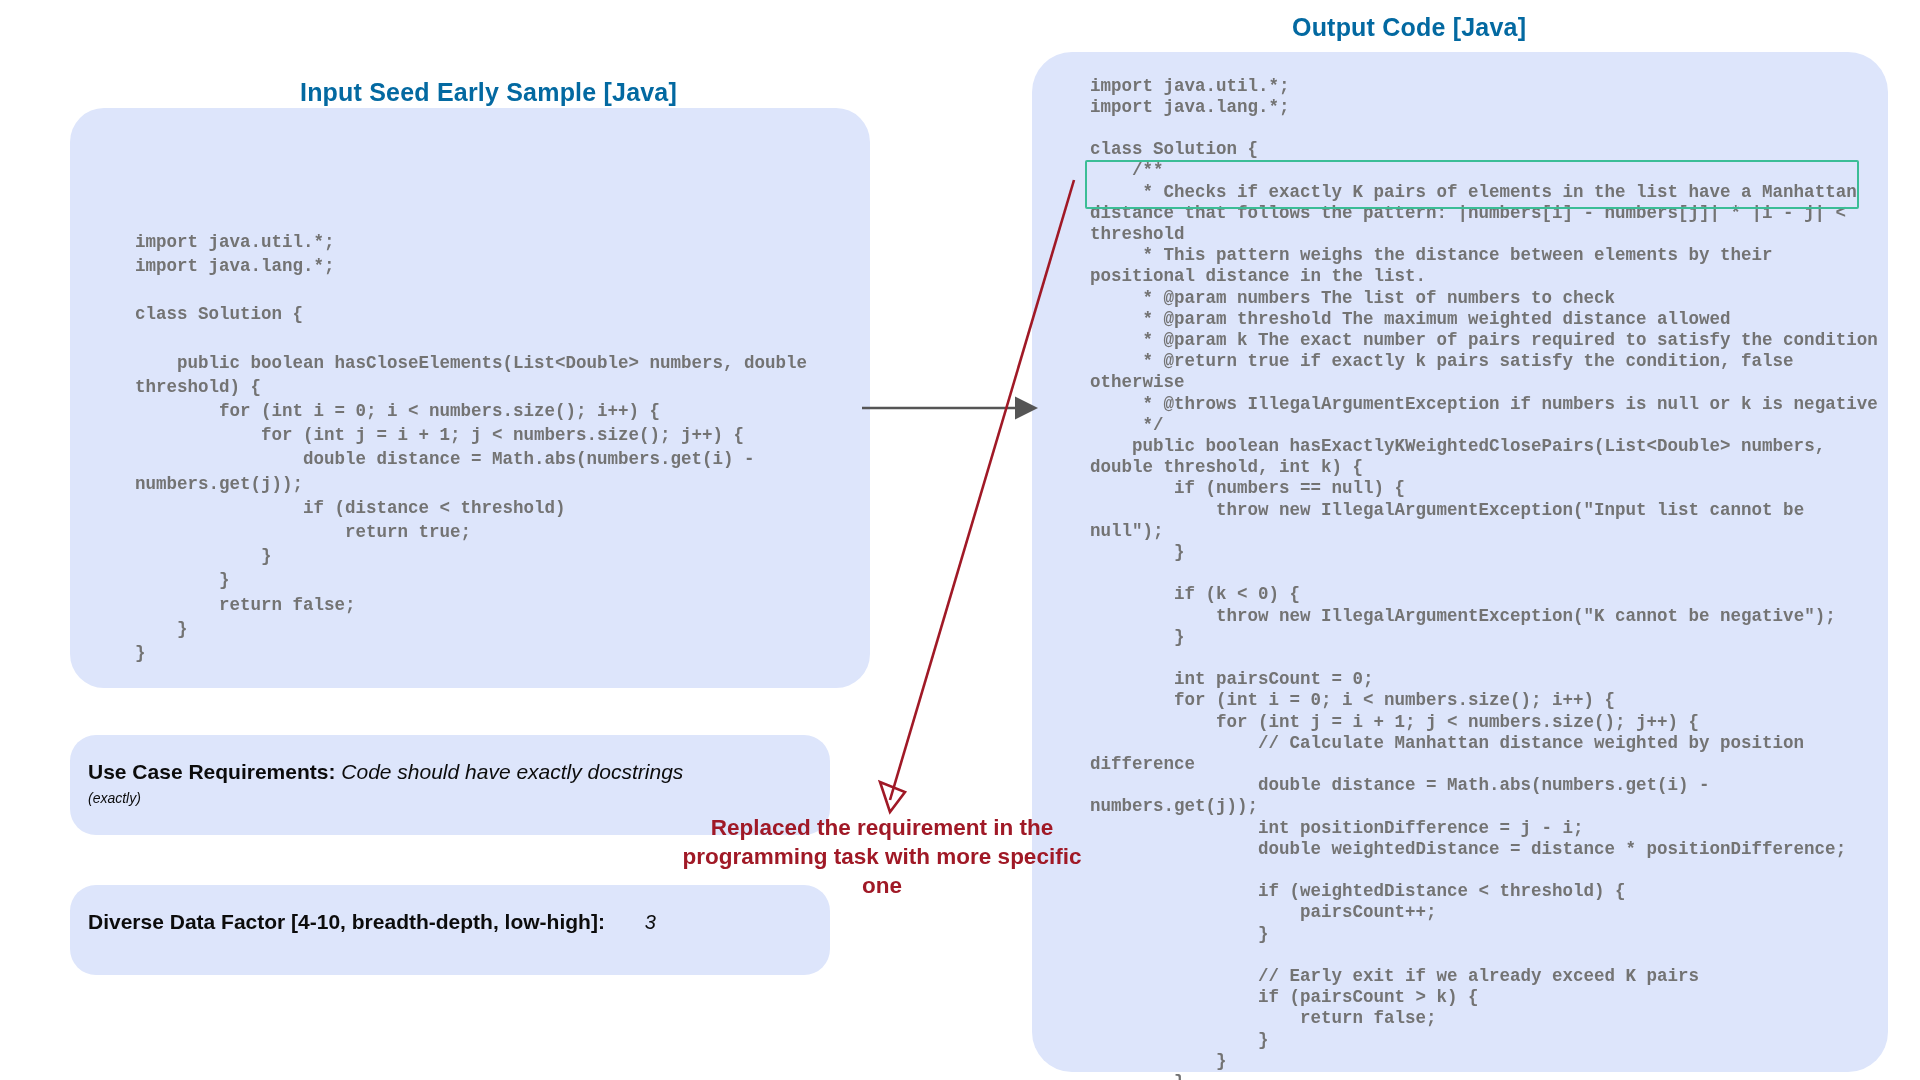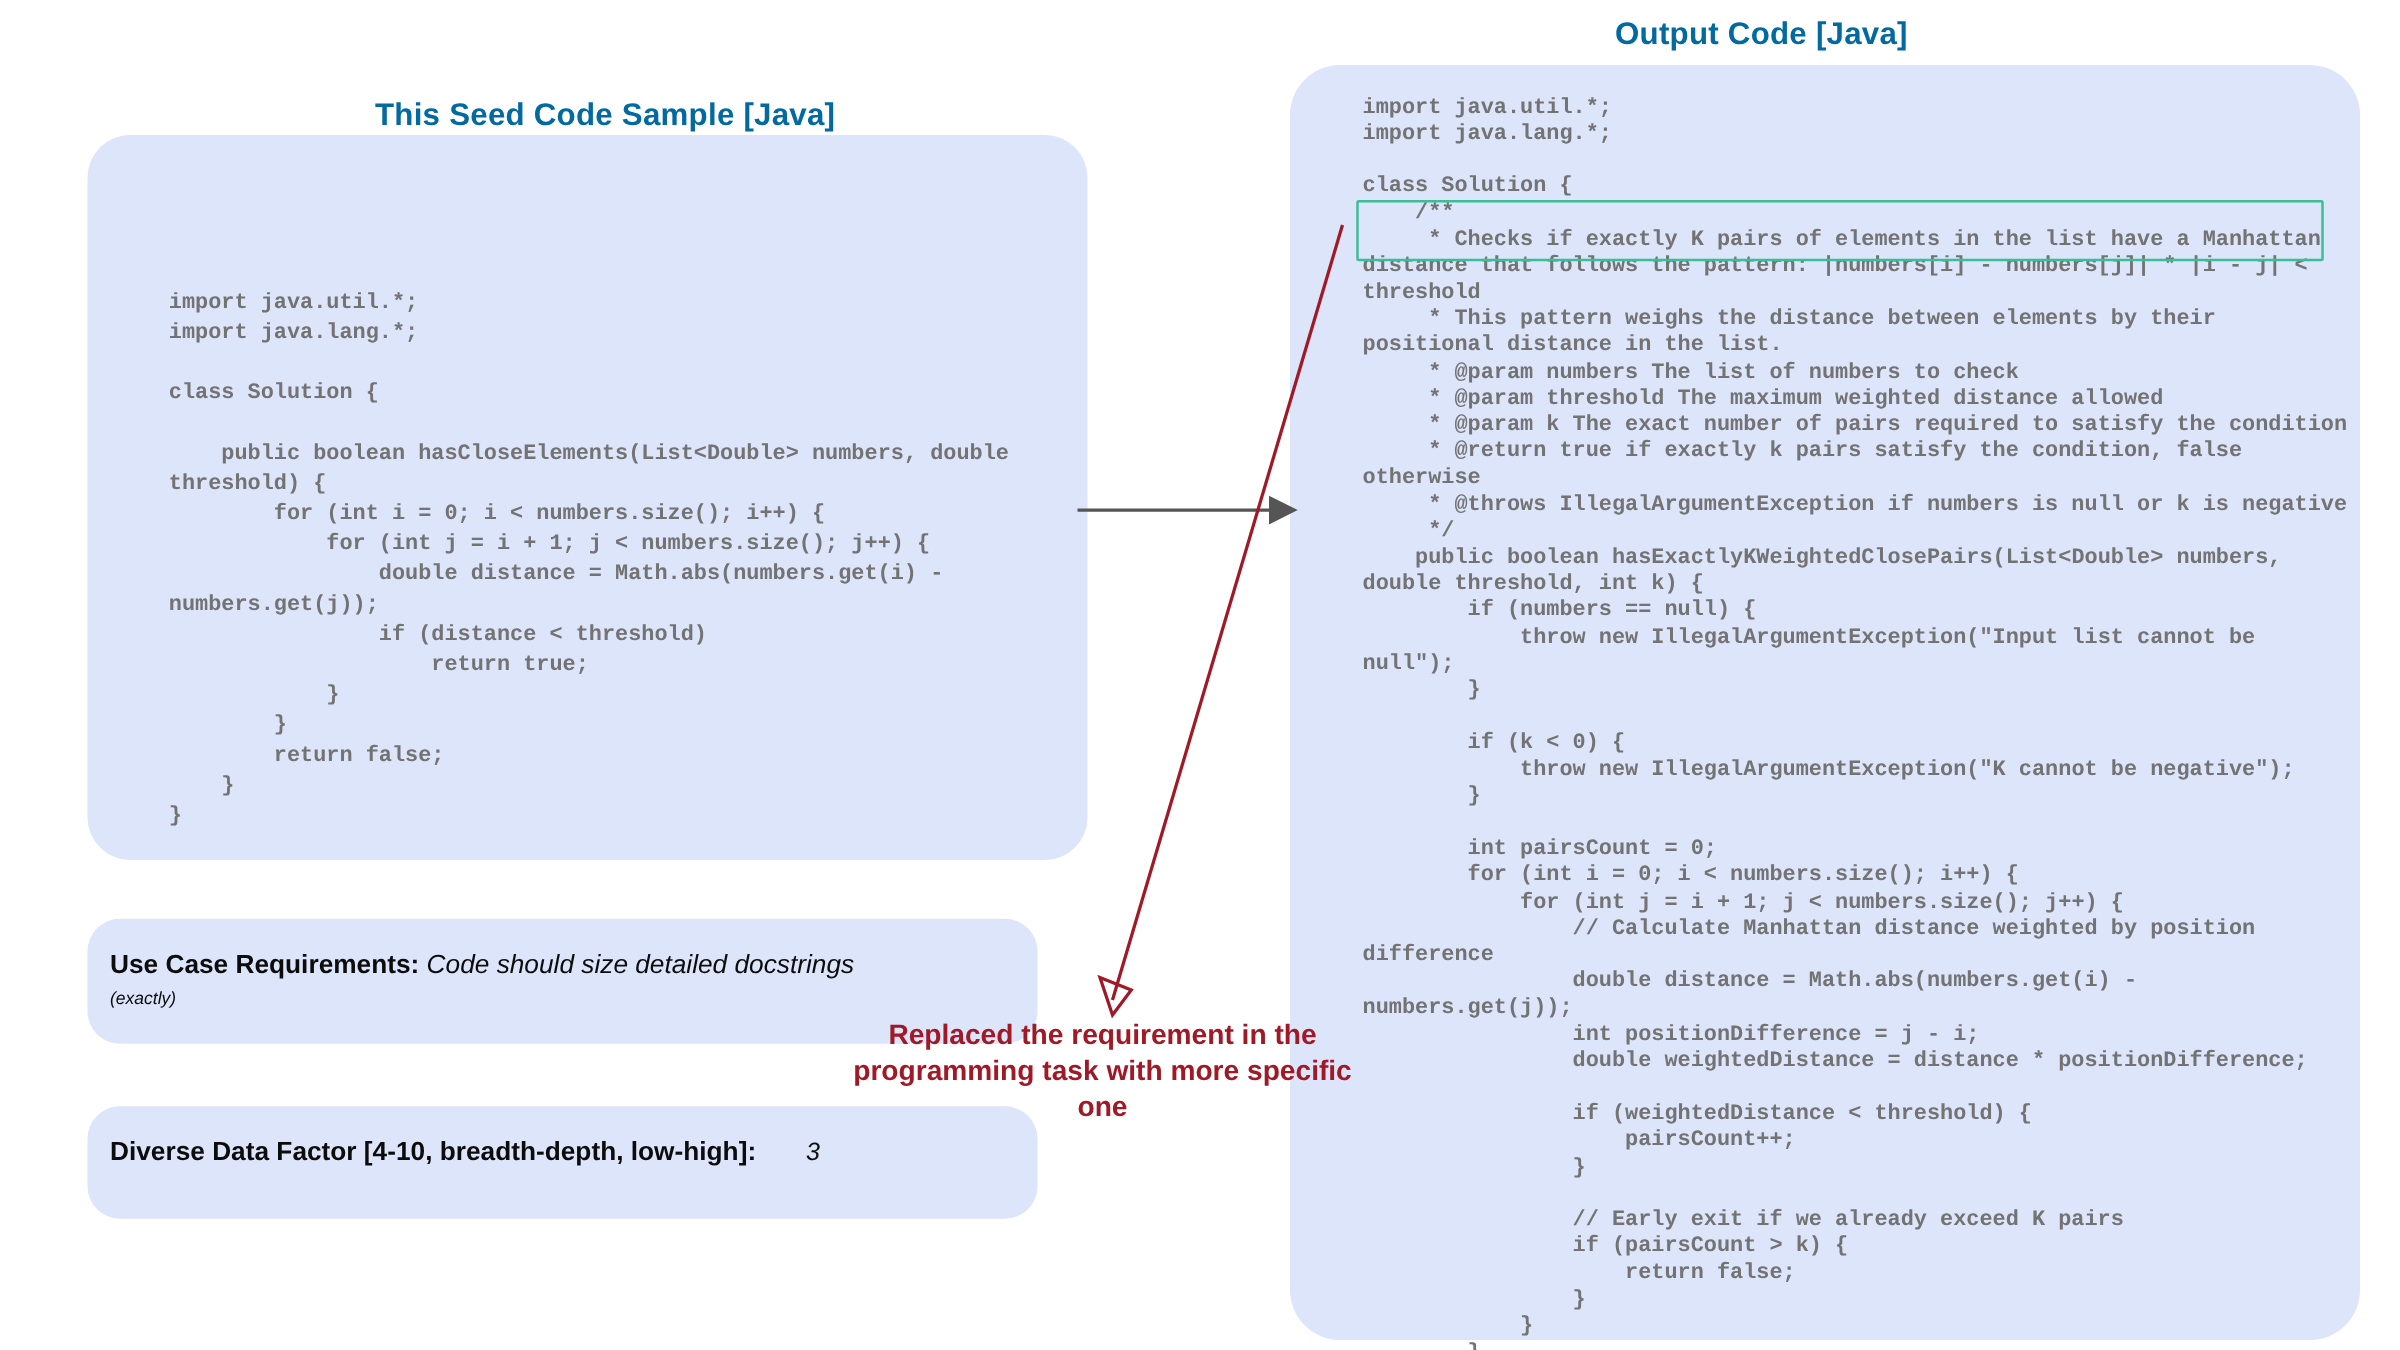--- a/index.html
+++ b/index.html
@@ -157,21 +157,21 @@
     width: 1920px;
     height: 1080px;
     pointer-events: none;
   }
 </style>
 </head>
 <body>
 
 <div class="card" id="input-card"></div>
 
-<div class="panel-title" id="input-title">This Seed Code Sample  [Java]</div>
+<div class="panel-title" id="input-title">Input Seed Early Sample  [Java]</div>
 
 <pre class="code" id="input-code">import java.util.*;
 import java.lang.*;
 
 class Solution {
 
     public boolean hasCloseElements(List&lt;Double&gt; numbers, double threshold) {
         for (int i = 0; i &lt; numbers.size(); i++) {
             for (int j = i + 1; j &lt; numbers.size(); j++) {
                 double distance = Math.abs(numbers.get(i) - numbers.get(j));
@@ -179,21 +179,21 @@
                     return true;
             }
         }
         return false;
     }
 }</pre>
 
 <div class="card" id="usecase-card"></div>
 <div class="req-row" id="usecase-line">
   <span class="lbl">Use Case Requirements:</span>
-  <span class="val">Code should size detailed docstrings</span>
+  <span class="val">Code should have exactly docstrings</span>
 </div>
 <div class="req-row" id="usecase-optional">(exactly)</div>
 
 <div class="card" id="factor-card"></div>
 <div class="req-row" id="factor-line">
   <span class="lbl">Diverse Data Factor [4-10, breadth-depth, low-high]:</span>
   <span class="val">3</span>
 </div>
 
 <div class="card" id="output-card"></div>

